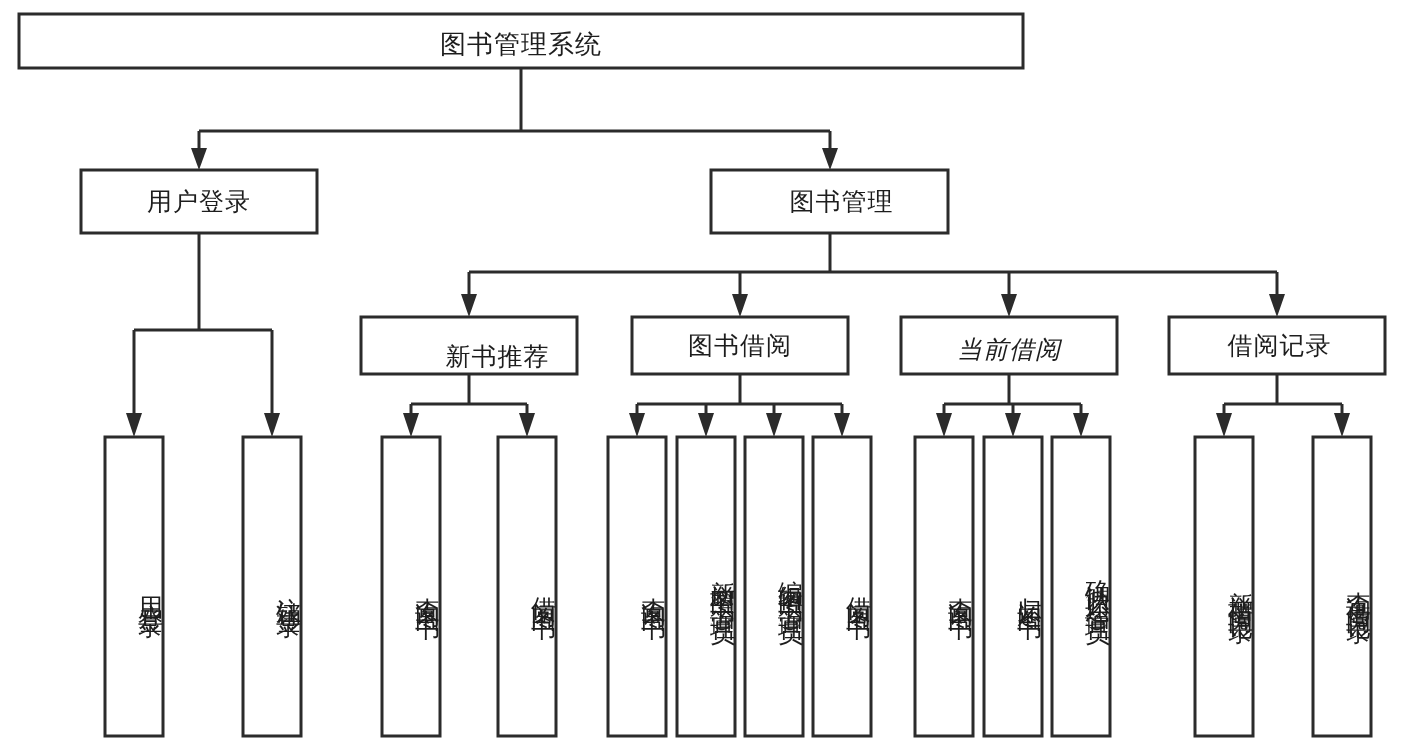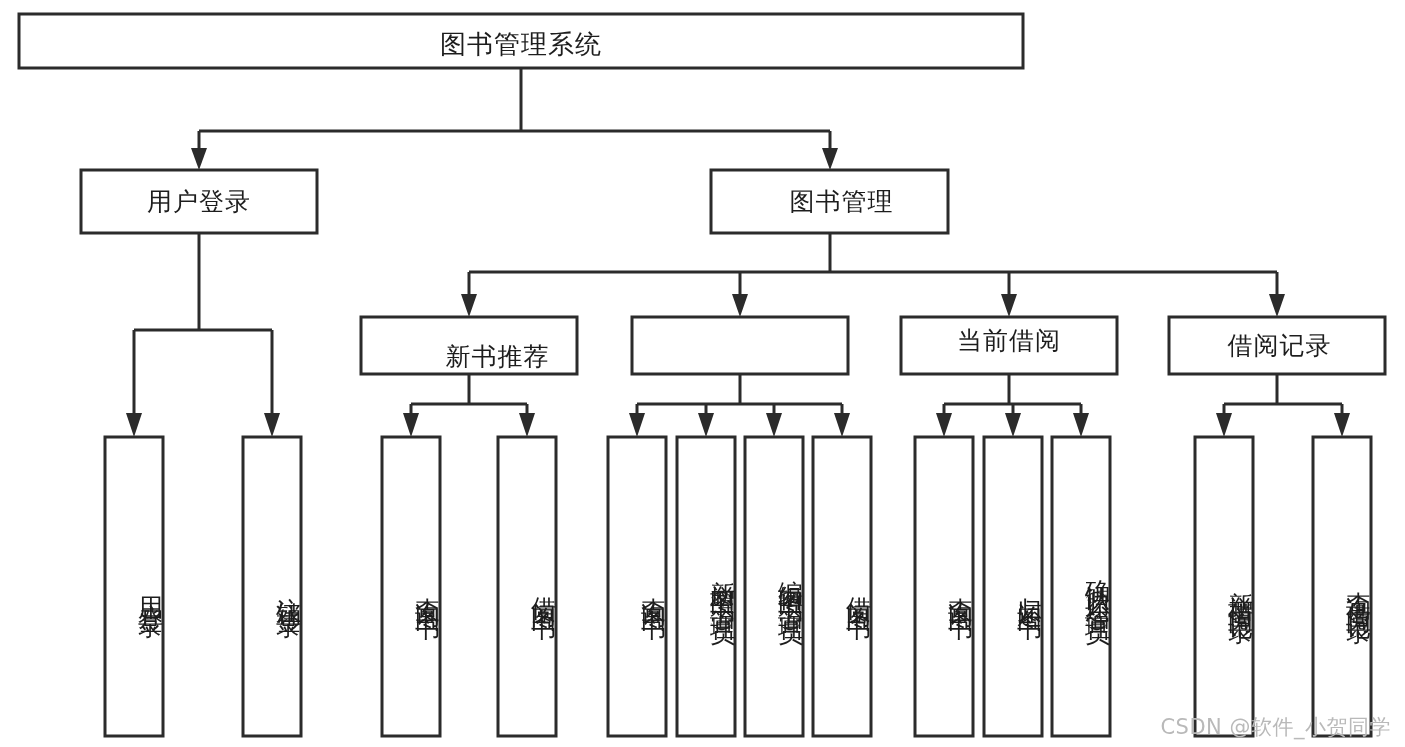--- a/index.html
+++ b/index.html
@@ -139,36 +139,36 @@
     <rect class="node-box" x="1195" y="437" width="58" height="299"></rect>
     <rect class="node-box" x="1313" y="437" width="58" height="299"></rect>
   </svg>
 
   <div class="node-label horiz-label root" style="left:19px;top:14px;width:1004px;height:61px;border-radius:6px;">图书管理系统</div>
 
   <div class="node-label horiz-label" style="left:81px;top:170px;width:236px;height:63px;">用户登录</div>
   <div class="node-label horiz-label" style="left:711px;top:170px;width:237px;height:63px;padding-left:12px;">图书管理</div>
 
   <div class="node-label horiz-label" style="left:369px;top:317px;width:257px;height:57px;margin-top:11px;">新书推荐</div>
-  <div class="node-label horiz-label" style="left:901px;top:305px;width:216px;height:71px;">当前借阅</div>
+  <div class="node-label horiz-label" style="left:632px;top:317px;width:216px;height:57px;">图书借阅</div>
+  <div class="node-label horiz-label" style="left:901px;top:314px;width:216px;height:71px;font-style:italic;">当前借阅</div>
   <div class="node-label horiz-label" style="left:1169px;top:317px;width:221px;height:57px;">借阅记录</div>
 
   <div class="node-label vert-label" style="left:105px;top:437px;width:58px;height:299px;">用户登录</div>
   <div class="node-label vert-label" style="left:243px;top:437px;width:58px;height:299px;">注销登录</div>
 
   <div class="node-label vert-label" style="left:382px;top:437px;width:58px;height:299px;">查询图书</div>
   <div class="node-label vert-label" style="left:498px;top:437px;width:58px;height:299px;">借阅图书</div>
 
   <div class="node-label vert-label" style="left:608px;top:437px;width:58px;height:299px;">查询图书</div>
   <div class="node-label vert-label" style="left:677px;top:437px;width:58px;height:299px;padding-top:0px;">新增图书（管理员）</div>
   <div class="node-label vert-label" style="left:745px;top:437px;width:58px;height:299px;padding-top:0px;">编辑图书（管理员）</div>
   <div class="node-label vert-label" style="left:813px;top:437px;width:58px;height:299px;">借阅图书</div>
 
   <div class="node-label vert-label" style="left:915px;top:437px;width:58px;height:299px;">查询图书</div>
   <div class="node-label vert-label" style="left:984px;top:437px;width:58px;height:299px;">归还图书</div>
   <div class="node-label vert-label" style="left:1052px;top:437px;width:58px;height:299px;padding-top:0px;">确认归还（管理员）</div>
 
   <div class="node-label vert-label" style="left:1195px;top:437px;width:58px;height:299px;">新增借阅记录</div>
   <div class="node-label vert-label" style="left:1313px;top:437px;width:58px;height:299px;">查询借阅记录</div>
 
-  <div class="watermark">CSDN @软件_小贺同学</div>
 
 </div>
 
 </body></html>

